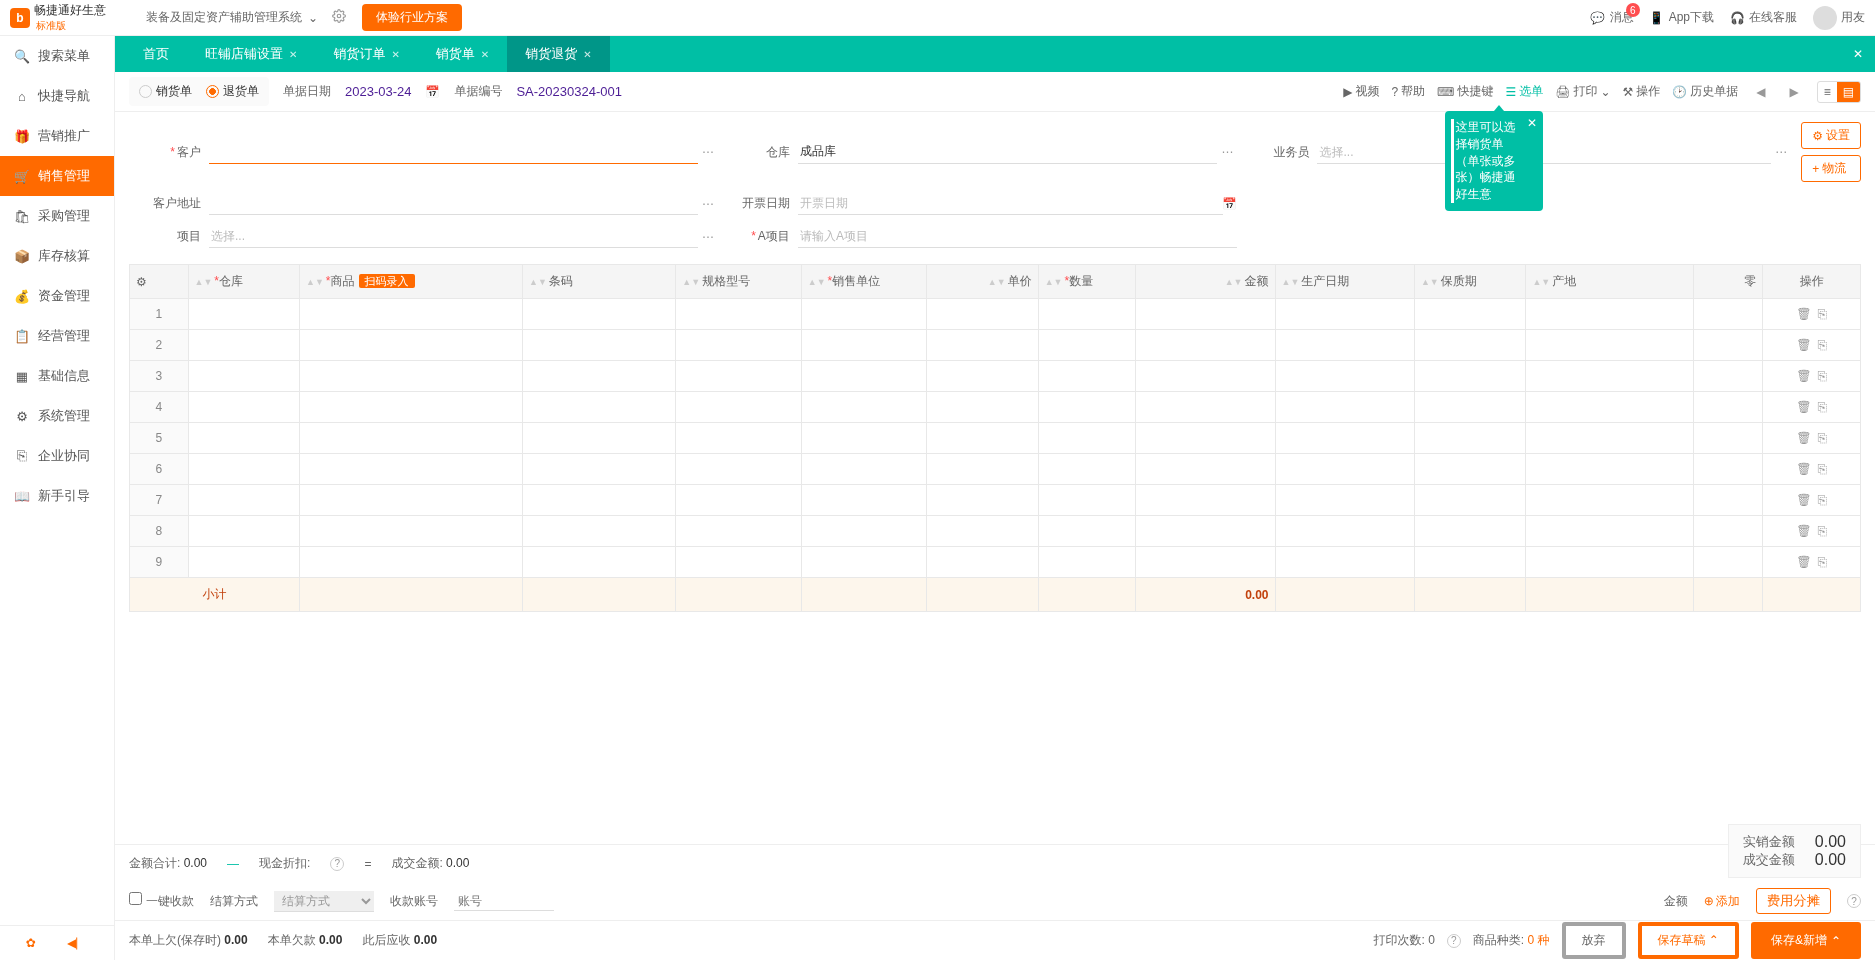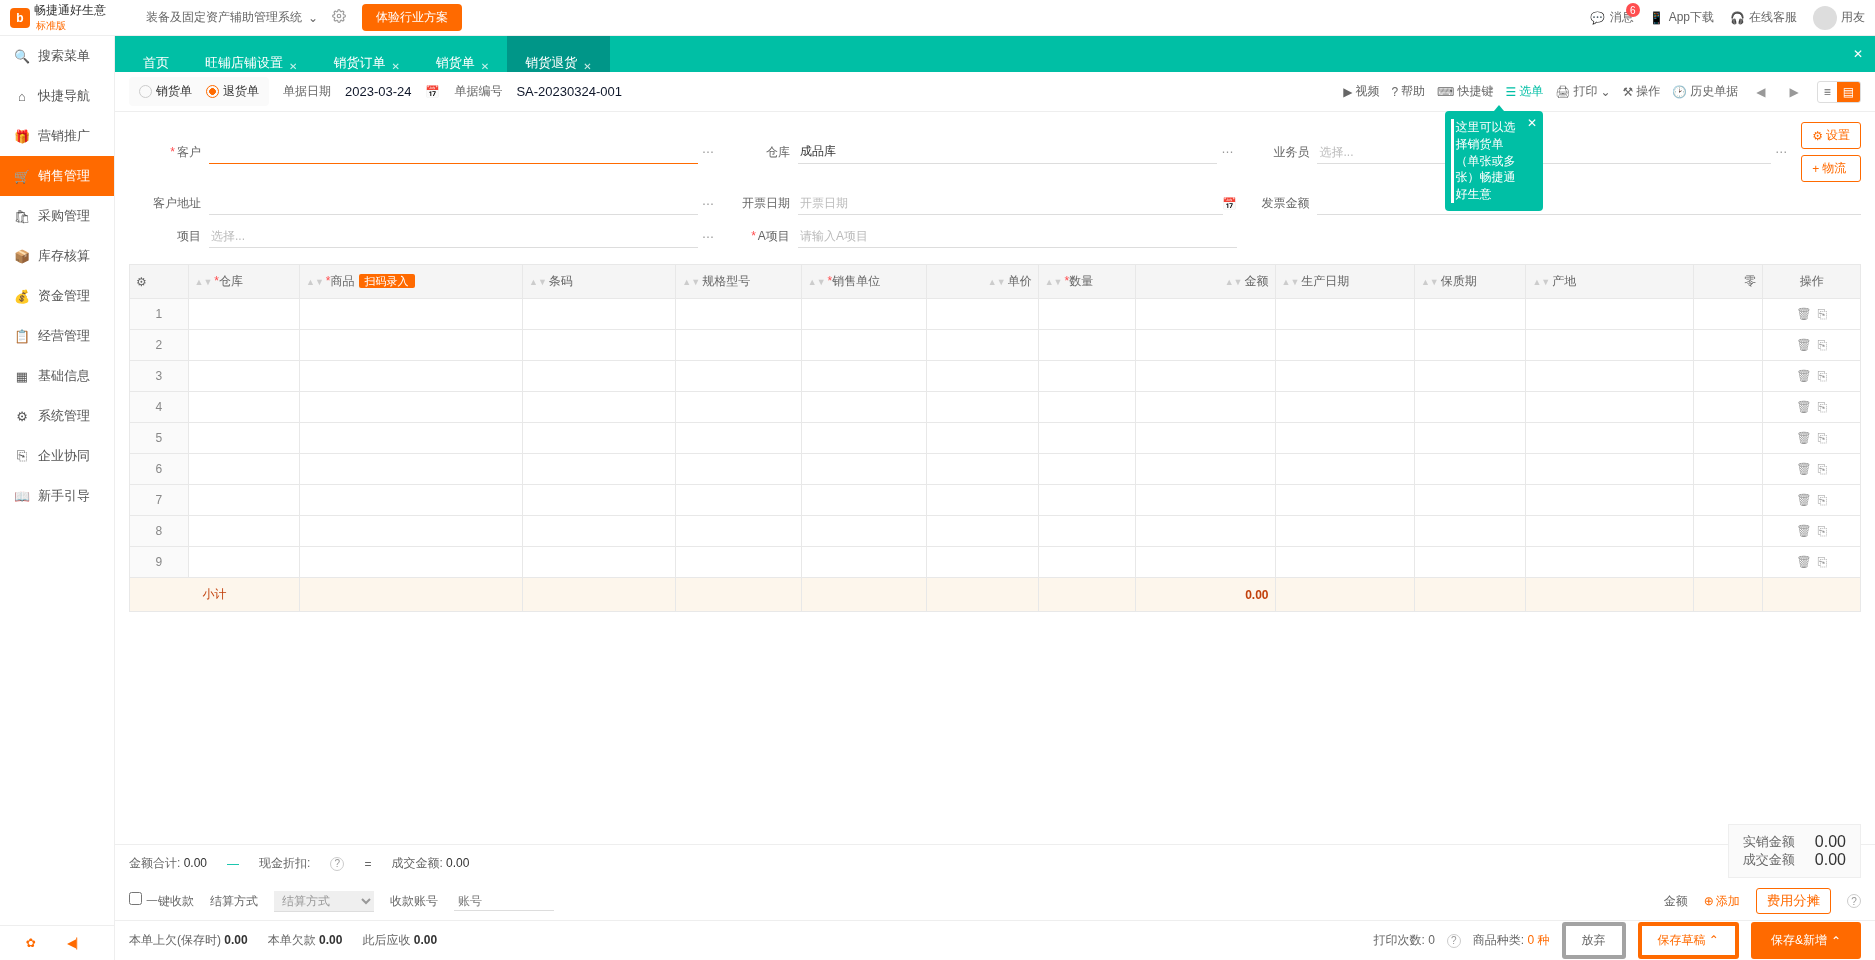--- a/index.html
+++ b/index.html
@@ -24,33 +24,33 @@
 .sidebar { width: 115px; background: #fff; border-right: 1px solid #eee; display: flex; flex-direction: column; }
 .sidebar-item { display: flex; align-items: center; gap: 8px; padding: 11px 14px; color: #555; cursor: pointer; font-size: 13px; }
 .sidebar-item.active { background: #ff6a00; color: #fff; }
 .sidebar-item .icon { width: 16px; height: 16px; display: inline-flex; align-items: center; justify-content: center; }
 .sidebar-footer { margin-top: auto; display: flex; justify-content: space-around; padding: 10px; border-top: 1px solid #eee; }
 .sidebar-footer .icon-btn { color: #ff6a00; cursor: pointer; }
 
 
 .main { flex: 1; display: flex; flex-direction: column; overflow: hidden; }
 .tabs-bar { height: 36px; background: #00bfa5; display: flex; align-items: center; padding-left: 10px; color: #fff; }
-.tab { padding: 0 18px; height: 36px; display: flex; align-items: flex-end; gap: 6px; cursor: pointer; font-size: 13px; }
+.tab { padding: 0 18px; height: 36px; display: flex; align-items: center; gap: 6px; cursor: pointer; font-size: 13px; }
 .tab.active { background: #009688; }
 .tab-close { font-size: 10px; opacity: 0.8; }
 .tabs-close-all { margin-left: auto; padding: 0 12px; cursor: pointer; }
 
 
 .doc-toolbar { height: 40px; display: flex; align-items: center; padding: 0 14px; gap: 14px; border-bottom: 1px solid #eee; background: #fff; }
 .radio-group { display: flex; gap: 14px; background: #fafafa; padding: 6px 10px; border-radius: 4px; }
 .radio-opt { display: flex; align-items: center; gap: 4px; cursor: pointer; font-size: 12px; }
 .radio-circle { width: 13px; height: 13px; border: 1px solid #ccc; border-radius: 50%; display: inline-block; }
 .radio-circle.checked { border-color: #ff6a00; background: radial-gradient(#ff6a00 40%, transparent 45%); }
 .doc-label { color: #666; font-size: 12px; }
-.doc-value { color: #0f172a; font-size: 13px; }
+.doc-value { color: #4c1d95; font-size: 13px; }
 .cal-icon { color: #ff6a00; }
 .toolbar-right { margin-left: auto; display: flex; align-items: center; gap: 12px; color: #666; }
 .toolbar-right .tbtn { display: flex; align-items: center; gap: 3px; cursor: pointer; }
 .toolbar-right .tbtn.highlight { color: #00bfa5; }
 .view-toggle { display: flex; border: 1px solid #ddd; border-radius: 3px; overflow: hidden; }
 .view-toggle .vb { padding: 3px 6px; cursor: pointer; }
 .view-toggle .vb.active { background: #ff6a00; color: #fff; }
 .arrow-btn { padding: 2px 6px; color: #999; cursor: pointer; }
 
 
@@ -339,24 +339,20 @@
         <div class="form-cell c1">
           <span class="flabel"><span>客户地址</span></span>
           <input class="finput" style="">
           <span class="fdots">⋯</span>
         </div>
         <div class="form-cell c2">
           <span class="flabel"><span>开票日期</span></span>
           <input class="finput" placeholder="开票日期" style="">
           <span class="cal-icon">📅</span>
         </div>
-        <div class="form-cell c3">
-          <span class="flabel"><span>发票金额</span></span>
-          <input class="finput" style="">
-        </div>
       </div>
       <div class="form-row">
         <div class="form-cell c1">
           <span class="flabel"><span>项目</span></span>
           <input class="finput" placeholder="选择..." style="">
           <span class="fdots">⋯</span>
         </div>
         <div class="form-cell c2">
           <span class="flabel"><span class="req">*</span><span>A项目</span></span>
           <input class="finput" placeholder="请输入A项目" style="">

